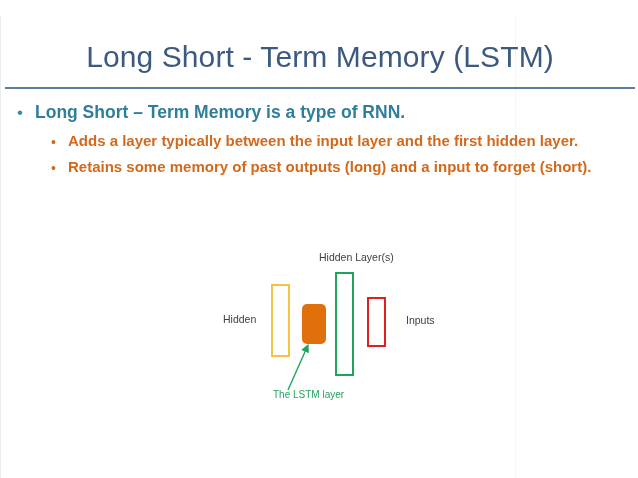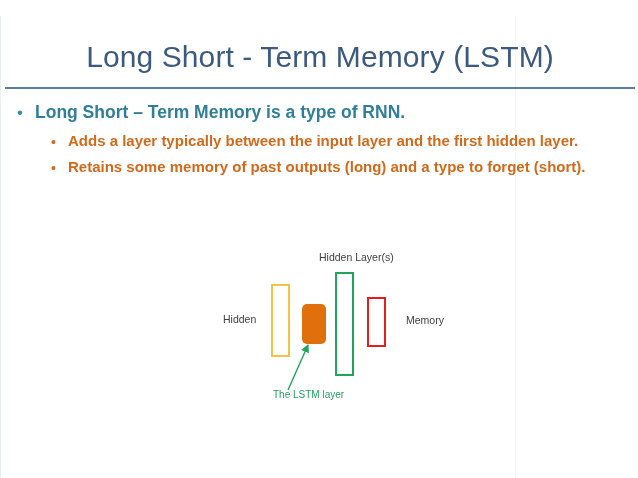--- a/index.html
+++ b/index.html
@@ -174,31 +174,31 @@
     <span class="txt">Long Short – Term Memory is a type of RNN.</span>
   </div>
 
   <div class="sub-list">
     <div class="bullet-l2">
       <span class="dot">•</span>
       <span class="txt">Adds a layer typically between the input layer and the first hidden layer.</span>
     </div>
     <div class="bullet-l2">
       <span class="dot">•</span>
-      <span class="txt">Retains some memory of past outputs (long) and a type to forget (short).</span>
+      <span class="txt">Retains some memory of past outputs (long) and a input to forget (short).</span>
     </div>
   </div>
 
   <div class="diagram">
 
     <div class="dg-label hidden-label">Hidden Layer(s)</div>
 
     <div class="dg-label inputs-label">Hidden</div>
 
-    <div class="dg-label outputs-label">Memory</div>
+    <div class="dg-label outputs-label">Inputs</div>
 
     <div class="box box-inputs"></div>
     <div class="box box-lstm"></div>
     <div class="box box-hidden"></div>
     <div class="box box-outputs"></div>
 
     <svg class="arrow-svg" viewBox="0 0 40 52">
       <defs>
         <marker id="ah" markerWidth="7" markerHeight="7" refX="5.2" refY="3" orient="auto">
           <path d="M0,0 L6,3 L0,6 z" fill="#1ea55b"></path>

